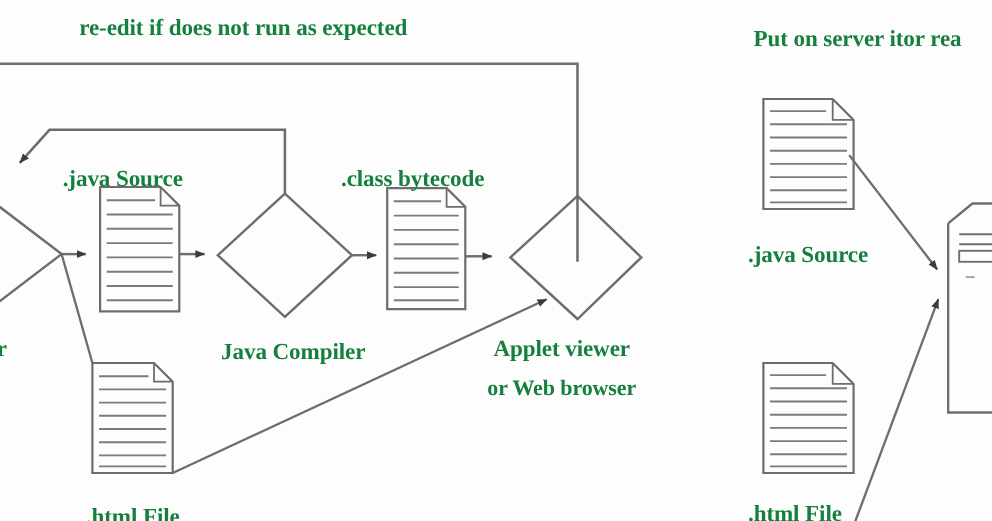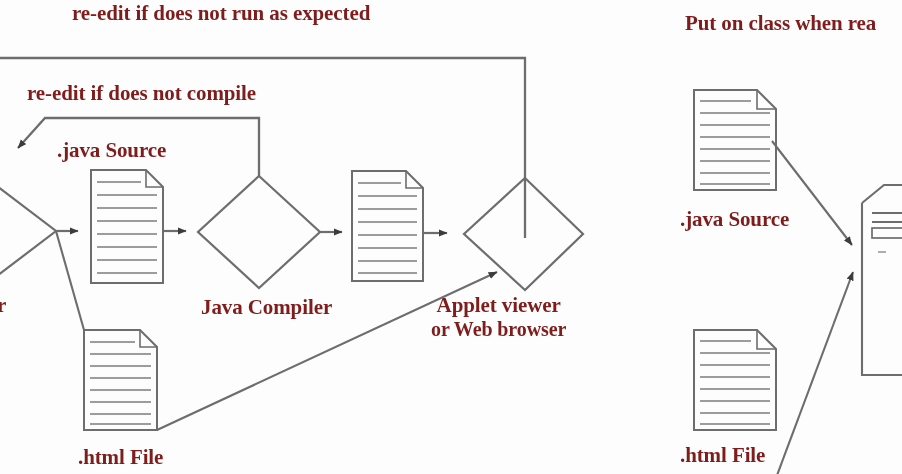--- a/index.html
+++ b/index.html
@@ -21,31 +21,32 @@
     left: 0;
     top: 0;
     width: 902px;
     height: 474px;
   }
   .lbl {
     position: absolute;
     white-space: pre;
     font-family: "Liberation Serif", "DejaVu Serif", serif;
     font-weight: 700;
-    color: #7f1d1d;
+    color: #15803d;
     letter-spacing: -0.1px;
     line-height: 1.12;
+    margin-top: 12px;
   }
   .t-reedit-run   { left: 72px;  top: 2px;   font-size: 21px; }
   .t-reedit-comp  { left: 27px;  top: 82px;  font-size: 21px; }
   .t-java-src-l   { left: 57px;  top: 139px; font-size: 21px; }
   .t-class-byte   { left: 310px; top: 139px; font-size: 21px; }
   .t-editor       { left: -26px; top: 294px; font-size: 21px; }
   .t-java-comp    { left: 201px; top: 296px; font-size: 21px; }
-  .t-applet       { left: 431px; top: 294px; font-size: 21px; text-align: center; }
+  .t-applet       { left: 443px; top: 294px; font-size: 21px; text-align: center; }
   .t-html-l       { left: 78px;  top: 446px; font-size: 21px; }
   .t-put-server   { left: 685px; top: 12px;  font-size: 21px; }
   .t-java-src-r   { left: 680px; top: 208px; font-size: 21px; }
   .t-html-r       { left: 680px; top: 444px; font-size: 21px; }
 </style>
 </head>
 <body>
 
 <div id="canvas">
 
@@ -195,35 +196,35 @@
         <path d="M872,222 L950,222" stroke-width="1.8"></path>
         <rect x="872" y="228" width="74" height="10" stroke-width="1.7"></rect>
         <path d="M878,252 L886,252" stroke-width="1.6" stroke="#9b9a9c"></path>
       </g>
 
     </g>
   </svg>
 
   <div class="lbl t-reedit-run">re-edit if does not run as expected</div>
 
-  <div class="lbl t-reedit-comp">re-edit if does not compile</div>
 
   <div class="lbl t-java-src-l">.java Source</div>
 
+  <div class="lbl t-class-byte">.class bytecode</div>
 
   <div class="lbl t-editor">itor</div>
 
   <div class="lbl t-java-comp">Java Compiler</div>
 
   <div class="t-applet" style="position:absolute;">
     <div class="lbl" style="position:static; font-size:21px; text-align:center;">Applet viewer</div>
     <div class="lbl" style="position:static; font-size:20px; text-align:center;">or Web browser</div>
   </div>
 
   <div class="lbl t-html-l">.html File</div>
 
-  <div class="lbl t-put-server">Put on class when rea</div>
+  <div class="lbl t-put-server">Put on server itor rea</div>
 
   <div class="lbl t-java-src-r">.java Source</div>
 
   <div class="lbl t-html-r">.html File</div>
 
 </div>
 
 </body></html>

